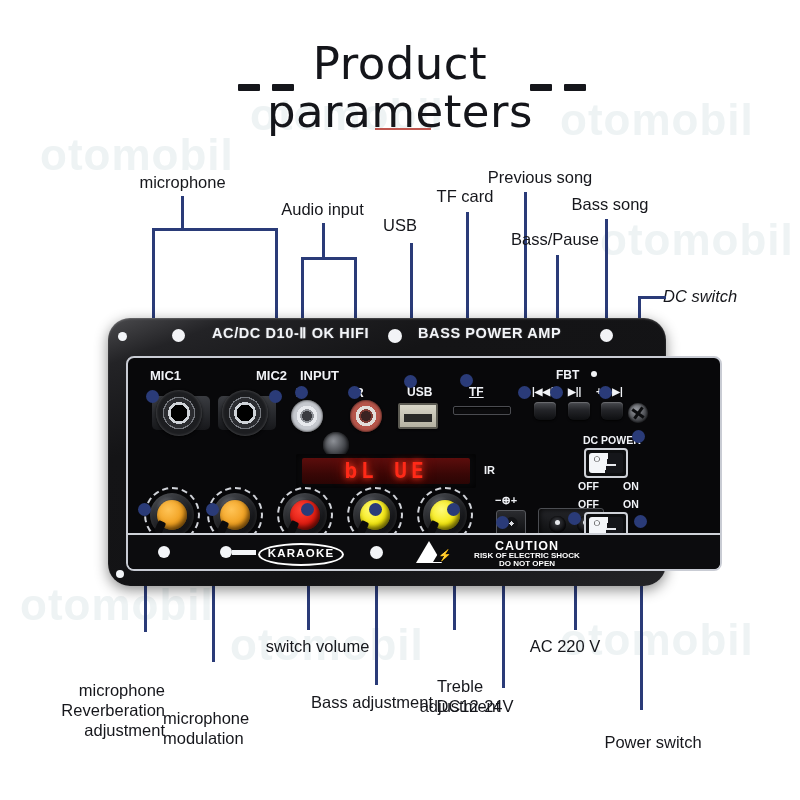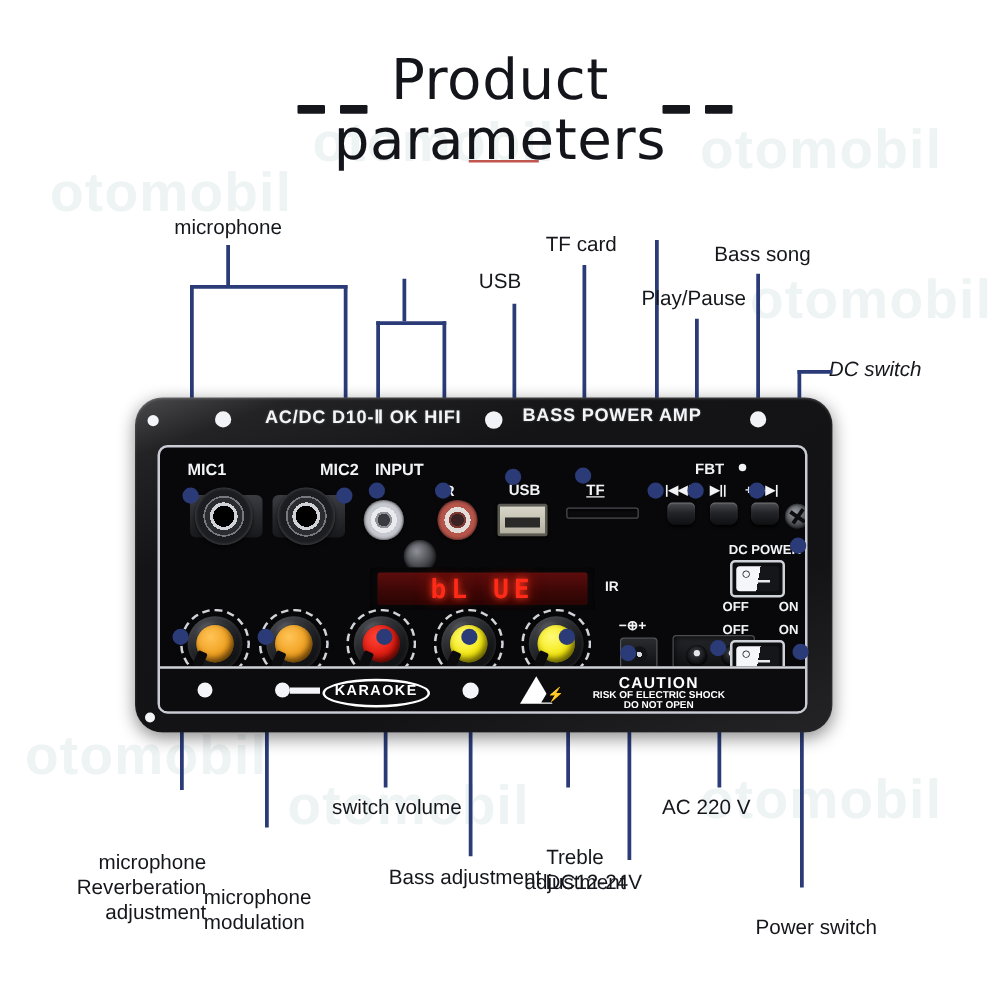--- a/index.html
+++ b/index.html
@@ -33,21 +33,21 @@
   .lnh{height:3px;}
 
   
   #board{
     position:absolute;left:108px;top:318px;width:558px;height:268px;
     background:linear-gradient(160deg,#4b4b4e 0%,#232326 10%,#141416 30%,#131315 70%,#242427 100%);
     border-radius:22px;
     box-shadow:0 4px 14px rgba(0,0,0,.45), inset 0 1px 2px rgba(255,255,255,.22);
   }
   #panel{
-    position:absolute;left:18px;top:38px;width:520px;height:215px;
+    position:absolute;left:18px;top:38px;width:596px;height:215px;
     background:#08080a;border:2px solid #c9ccd4;border-radius:8px;box-sizing:border-box;
     overflow:hidden;
   }
   .slk{position:absolute;color:#f1f3f7;font-weight:700;font-family:"Liberation Sans",sans-serif;}
 
   
   .bezel-txt{position:absolute;top:7px;color:#f2f4f8;font-weight:700;font-size:14.5px;
              letter-spacing:.6px;white-space:nowrap;text-shadow:0 0 2px rgba(255,255,255,.25);}
   .dot-led{position:absolute;border-radius:50%;background:#f2f3f6;}
 
@@ -156,34 +156,36 @@
   <div class="dash" style="left:530px;top:84px;"></div>
   <div class="dash" style="left:564px;top:84px;"></div>
   <div class="title-underline"></div>
 
   <div class="lbl c" style="left:100px;top:172px;width:165px;">microphone</div>
   <div class="ln lnv" style="left:181px;top:196px;height:32px;"></div>
   <div class="ln lnh" style="left:152px;top:228px;width:126px;"></div>
   <div class="ln lnv" style="left:152px;top:228px;height:168px;"></div>
   <div class="ln lnv" style="left:275px;top:228px;height:168px;"></div>
 
+  <div class="lbl c" style="left:245px;top:199px;width:155px;">Audio input</div>
   <div class="ln lnv" style="left:322px;top:223px;height:34px;"></div>
   <div class="ln lnh" style="left:301px;top:257px;width:56px;"></div>
   <div class="ln lnv" style="left:301px;top:257px;height:135px;"></div>
   <div class="ln lnv" style="left:354px;top:257px;height:135px;"></div>
 
   <div class="lbl c" style="left:370px;top:215px;width:60px;">USB</div>
   <div class="ln lnv" style="left:410px;top:243px;height:138px;"></div>
 
   <div class="lbl c" style="left:415px;top:186px;width:100px;">TF card</div>
   <div class="ln lnv" style="left:466px;top:212px;height:168px;"></div>
 
+  <div class="lbl c" style="left:455px;top:167px;width:170px;">Previous song</div>
   <div class="ln lnv" style="left:524px;top:192px;height:200px;"></div>
 
-  <div class="lbl c" style="left:490px;top:229px;width:130px;">Play/Pause</div>
+  <div class="lbl c" style="left:490px;top:229px;width:130px;">Bass/Pause</div>
   <div class="ln lnv" style="left:556px;top:255px;height:137px;"></div>
 
   <div class="lbl c" style="left:540px;top:194px;width:140px;">Bass song</div>
   <div class="ln lnv" style="left:605px;top:219px;height:173px;"></div>
 
   <div class="lbl" style="left:663px;top:286px;font-style:italic;">DC switch</div>
   <div class="ln lnh" style="left:638px;top:296px;width:28px;"></div>
   <div class="ln lnv" style="left:638px;top:296px;height:140px;"></div>
 
   <div class="lbl r" style="left:20px;top:640px;width:145px;">

